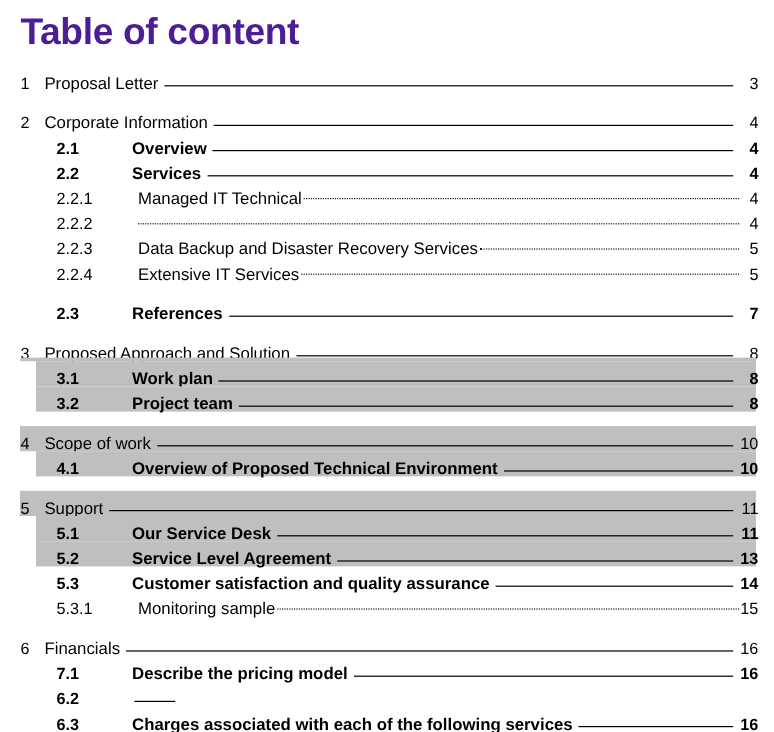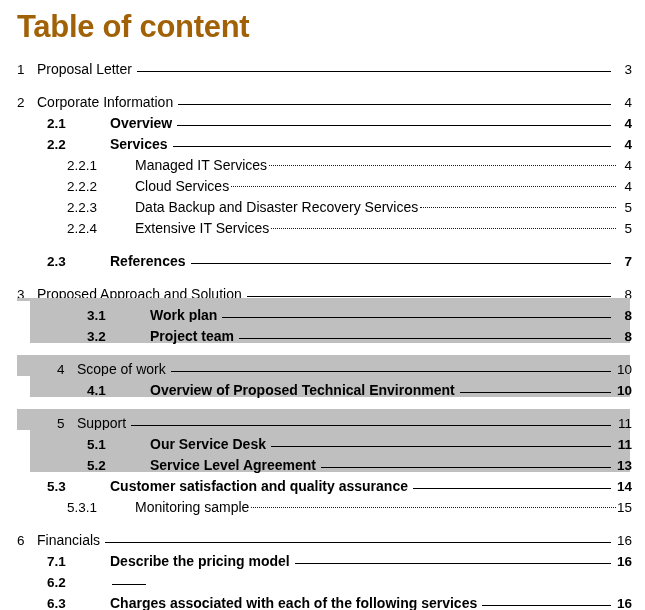--- a/index.html
+++ b/index.html
@@ -26,21 +26,21 @@
 
   
   .toc-title {
     position: absolute;
     left: 17px;
     top: 8px;
     font-size: 31px;
     font-weight: bold;
     letter-spacing: -0.3px;
     line-height: 38px;
-    color: #a16207;
+    color: #4c1d95;
     white-space: nowrap;
   }
 
   
   .toc-list {
     position: absolute;
     left: 0;
     top: 55px;
     width: 645px;
   }
@@ -55,21 +55,20 @@
     padding-right: 13px;
   }
 
   
   .toc-row.gap {
     margin-top: 12px;
   }
 
   .toc-row.highlight {
     background: #BFBFBF;
-    padding-left: 40px;
   }
 
   
   .toc-row.highlight.lvl1 {
     background: linear-gradient(to right,
       transparent 0px, transparent 17px,
       #BFBFBF 17px, #BFBFBF 630px,
       transparent 630px);
   }
   .toc-row.highlight.lvl2,
@@ -138,21 +137,21 @@
   }
   .lvl2 .toc-text {
     font-weight: bold;
     margin-right: 5px;
   }
   .lvl2 .toc-page-no { font-weight: bold; }
 
   
   .lvl3 .toc-num {
     width: 68px;
-    margin-left: 67px;
+    margin-left: 47px;
     font-weight: normal;
   }
   .lvl3 .toc-text {
     font-weight: normal;
     margin-right: 2px;
   }
   .lvl3 .toc-page-no { font-weight: normal; }
 
   
   .leader-solid::before {
@@ -212,27 +211,26 @@
         <span class="toc-page-no">4</span>
       </div>
       <div class="toc-row lvl2">
         <span class="toc-num">2.2</span>
         <span class="toc-text">Services</span>
         <span class="toc-leader leader-solid"></span>
         <span class="toc-page-no">4</span>
       </div>
       <div class="toc-row lvl3">
         <span class="toc-num">2.2.1</span>
-        <span class="toc-text">Managed IT Services</span>
+        <span class="toc-text">Managed IT Technical</span>
         <span class="toc-leader leader-dotted"></span>
         <span class="toc-page-no">4</span>
       </div>
       <div class="toc-row lvl3">
         <span class="toc-num">2.2.2</span>
-        <span class="toc-text">Cloud Services</span>
         <span class="toc-leader leader-dotted"></span>
         <span class="toc-page-no">4</span>
       </div>
       <div class="toc-row lvl3">
         <span class="toc-num">2.2.3</span>
         <span class="toc-text">Data Backup and Disaster Recovery Services</span>
         <span class="toc-leader leader-dotted"></span>
         <span class="toc-page-no">5</span>
       </div>
       <div class="toc-row lvl3">

